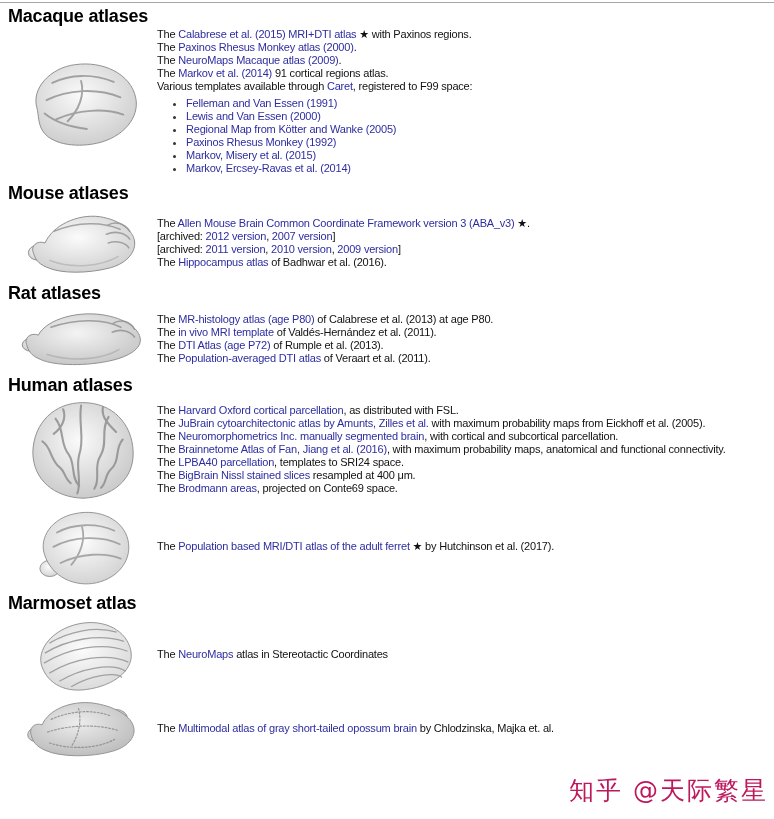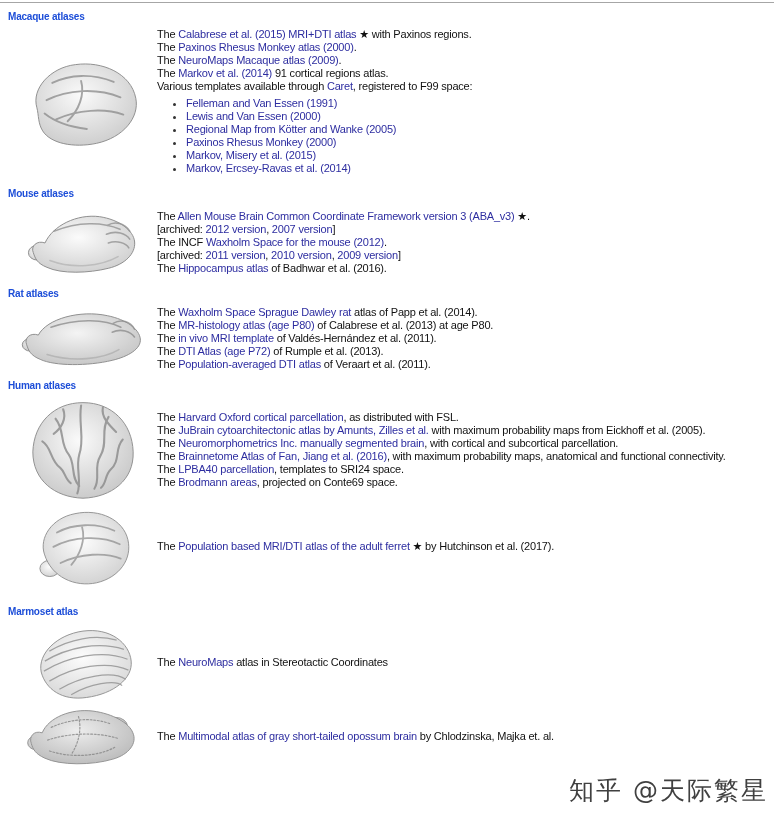--- a/index.html
+++ b/index.html
@@ -6,34 +6,34 @@
   body{
     width:774px;height:819px;box-sizing:border-box;
     padding:2px 8px 0 8px;
     background:#ffffff;color:#111;
     font-family:"Liberation Sans",sans-serif;
     font-size:11px;letter-spacing:-0.2px;
     position:relative;overflow:hidden;
   }
   .top-rule{border-top:1px solid #a6a6a6;margin:0 -8px;}
   h2{
-    font-size:10px;line-height:17px;font-weight:bold;
-    color:#1d4ed8;margin:5px 0 2px 0;letter-spacing:-0.2px;
+    font-size:18px;line-height:17px;font-weight:bold;
+    color:#000000;margin:5px 0 2px 0;letter-spacing:-0.2px;
   }
   .row{display:flex;align-items:center;}
   .img-col{flex:0 0 149px;display:flex;justify-content:center;align-items:center;}
   .text-col{flex:1;min-width:0;}
   p.line{margin:1px 0;line-height:12px;white-space:nowrap;}
   a{color:#2d2da0;text-decoration:none;cursor:pointer;}
   ul.tpl-list{margin:5px 0;padding-left:29px;}
   ul.tpl-list li{line-height:13px;color:#333;}
-  main > section:nth-child(6) h2{margin-top:13px;}
+  main > section:nth-child(6) h2{margin-top:5px;}
   .watermark{
     position:absolute;right:6px;bottom:12px;
-    font-size:25px;color:#404040;letter-spacing:2px;white-space:nowrap;
+    font-size:25px;color:#be185d;letter-spacing:2px;white-space:nowrap;
     font-family:"DejaVu Sans",sans-serif;
   }
   svg{display:block;}
 </style>
 </head>
 <body>
 
 <div class="top-rule"></div>
 
 <main>
@@ -61,21 +61,21 @@
         <div class="text-col">
           <p class="line"><span>The </span><a href="#">Calabrese et al. (2015) MRI+DTI atlas</a><span> ★ with Paxinos regions.</span></p>
           <p class="line"><span>The </span><a href="#">Paxinos Rhesus Monkey atlas (2000)</a><span>.</span></p>
           <p class="line"><span>The </span><a href="#">NeuroMaps Macaque atlas (2009)</a><span>.</span></p>
           <p class="line"><span>The </span><a href="#">Markov et al. (2014)</a><span> 91 cortical regions atlas.</span></p>
           <p class="line"><span>Various templates available through </span><a href="#">Caret</a><span>, registered to F99 space:</span></p>
           <ul class="tpl-list">
             <li><a href="#">Felleman and Van Essen (1991)</a></li>
             <li><a href="#">Lewis and Van Essen (2000)</a></li>
             <li><a href="#">Regional Map from Kötter and Wanke (2005)</a></li>
-            <li><a href="#">Paxinos Rhesus Monkey (2000)</a></li>
+            <li><a href="#">Paxinos Rhesus Monkey (1992)</a></li>
             <li><a href="#">Markov, Misery et al. (2015)</a></li>
             <li><a href="#">Markov, Ercsey-Ravas et al. (2014)</a></li>
           </ul>
         </div>
       </div>
     </section>
     <section>
       <h2>Mouse atlases</h2>
       <div class="row">
         <div class="img-col">
@@ -93,21 +93,20 @@
               <path d="M85,22 C93,17 103,20 108,28"></path>
               <path d="M84,31 C94,27 104,30 108,36"></path>
               <path d="M86,40 C95,37 104,40 107,45"></path>
               <path d="M26,58 C50,67 78,64 96,54" opacity="0.5"></path>
             </g>
           </svg>
         </div>
         <div class="text-col">
           <p class="line"><span>The </span><a href="#">Allen Mouse Brain Common Coordinate Framework version 3 (ABA_v3)</a><span> ★.</span></p>
           <p class="line"><span>[archived: </span><a href="#">2012 version</a><span>, </span><a href="#">2007 version</a><span>]</span></p>
-          <p class="line"><span>The INCF </span><a href="#">Waxholm Space for the mouse (2012)</a><span>.</span></p>
           <p class="line"><span>[archived: </span><a href="#">2011 version</a><span>, </span><a href="#">2010 version</a><span>, </span><a href="#">2009 version</a><span>]</span></p>
           <p class="line"><span>The </span><a href="#">Hippocampus atlas</a><span> of Badhwar et al. (2016).</span></p>
         </div>
       </div>
     </section>
     <section>
       <h2>Rat atlases</h2>
       <div class="row">
         <div class="img-col">
           <svg width="128" height="68" viewBox="0 0 130 70">
@@ -121,21 +120,20 @@
             <path d="M7,42 C4,35 11,29 19,32 C28,15 62,6 90,12 C110,16 123,26 124,36 C125,46 112,54 95,58 C70,64 36,64 21,57 C11,53 9,48 7,42 Z" fill="url(#g-rat)" stroke="#8d8d8d" stroke-width="1"></path>
             <g fill="none" stroke="#8f8f8f" stroke-width="1.6" stroke-linecap="round" opacity="0.8">
               <path d="M32,24 C60,14 88,16 104,24"></path>
               <path d="M96,20 C104,15 114,18 118,26"></path>
               <path d="M95,29 C104,25 114,28 118,34"></path>
               <path d="M28,52 C55,60 85,57 102,47" opacity="0.5"></path>
             </g>
           </svg>
         </div>
         <div class="text-col">
-          <p class="line"><span>The </span><a href="#">Waxholm Space Sprague Dawley rat</a><span> atlas of Papp et al. (2014).</span></p>
           <p class="line"><span>The </span><a href="#">MR-histology atlas (age P80)</a><span> of Calabrese et al. (2013) at age P80.</span></p>
           <p class="line"><span>The </span><a href="#">in vivo MRI template</a><span> of Valdés-Hernández et al. (2011).</span></p>
           <p class="line"><span>The </span><a href="#">DTI Atlas (age P72)</a><span> of Rumple et al. (2013).</span></p>
           <p class="line"><span>The </span><a href="#">Population-averaged DTI atlas</a><span> of Veraart et al. (2011).</span></p>
         </div>
       </div>
     </section>
     <section>
       <h2>Human atlases</h2>
       <div class="row">
@@ -158,20 +156,21 @@
               <path d="M82,12 C80,22 88,30 96,38"></path>
             </g>
           </svg>
         </div>
         <div class="text-col">
           <p class="line"><span>The </span><a href="#">Harvard Oxford cortical parcellation</a><span>, as distributed with FSL.</span></p>
           <p class="line"><span>The </span><a href="#">JuBrain cytoarchitectonic atlas by Amunts, Zilles et al.</a><span> with maximum probability maps from Eickhoff et al. (2005).</span></p>
           <p class="line"><span>The </span><a href="#">Neuromorphometrics Inc. manually segmented brain</a><span>, with cortical and subcortical parcellation.</span></p>
           <p class="line"><span>The </span><a href="#">Brainnetome Atlas of Fan, Jiang et al. (2016)</a><span>, with maximum probability maps, anatomical and functional connectivity.</span></p>
           <p class="line"><span>The </span><a href="#">LPBA40 parcellation</a><span>, templates to SRI24 space.</span></p>
+          <p class="line"><span>The </span><a href="#">BigBrain Nissl stained slices</a><span> resampled at 400 μm.</span></p>
           <p class="line"><span>The </span><a href="#">Brodmann areas</a><span>, projected on Conte69 space.</span></p>
         </div>
       </div>
     </section>
     <section>
       <div class="row">
         <div class="img-col">
           <svg width="114" height="88" viewBox="0 0 118 98">
             <defs>
               <radialGradient id="g-ferret" cx="46%" cy="40%" r="72%">

